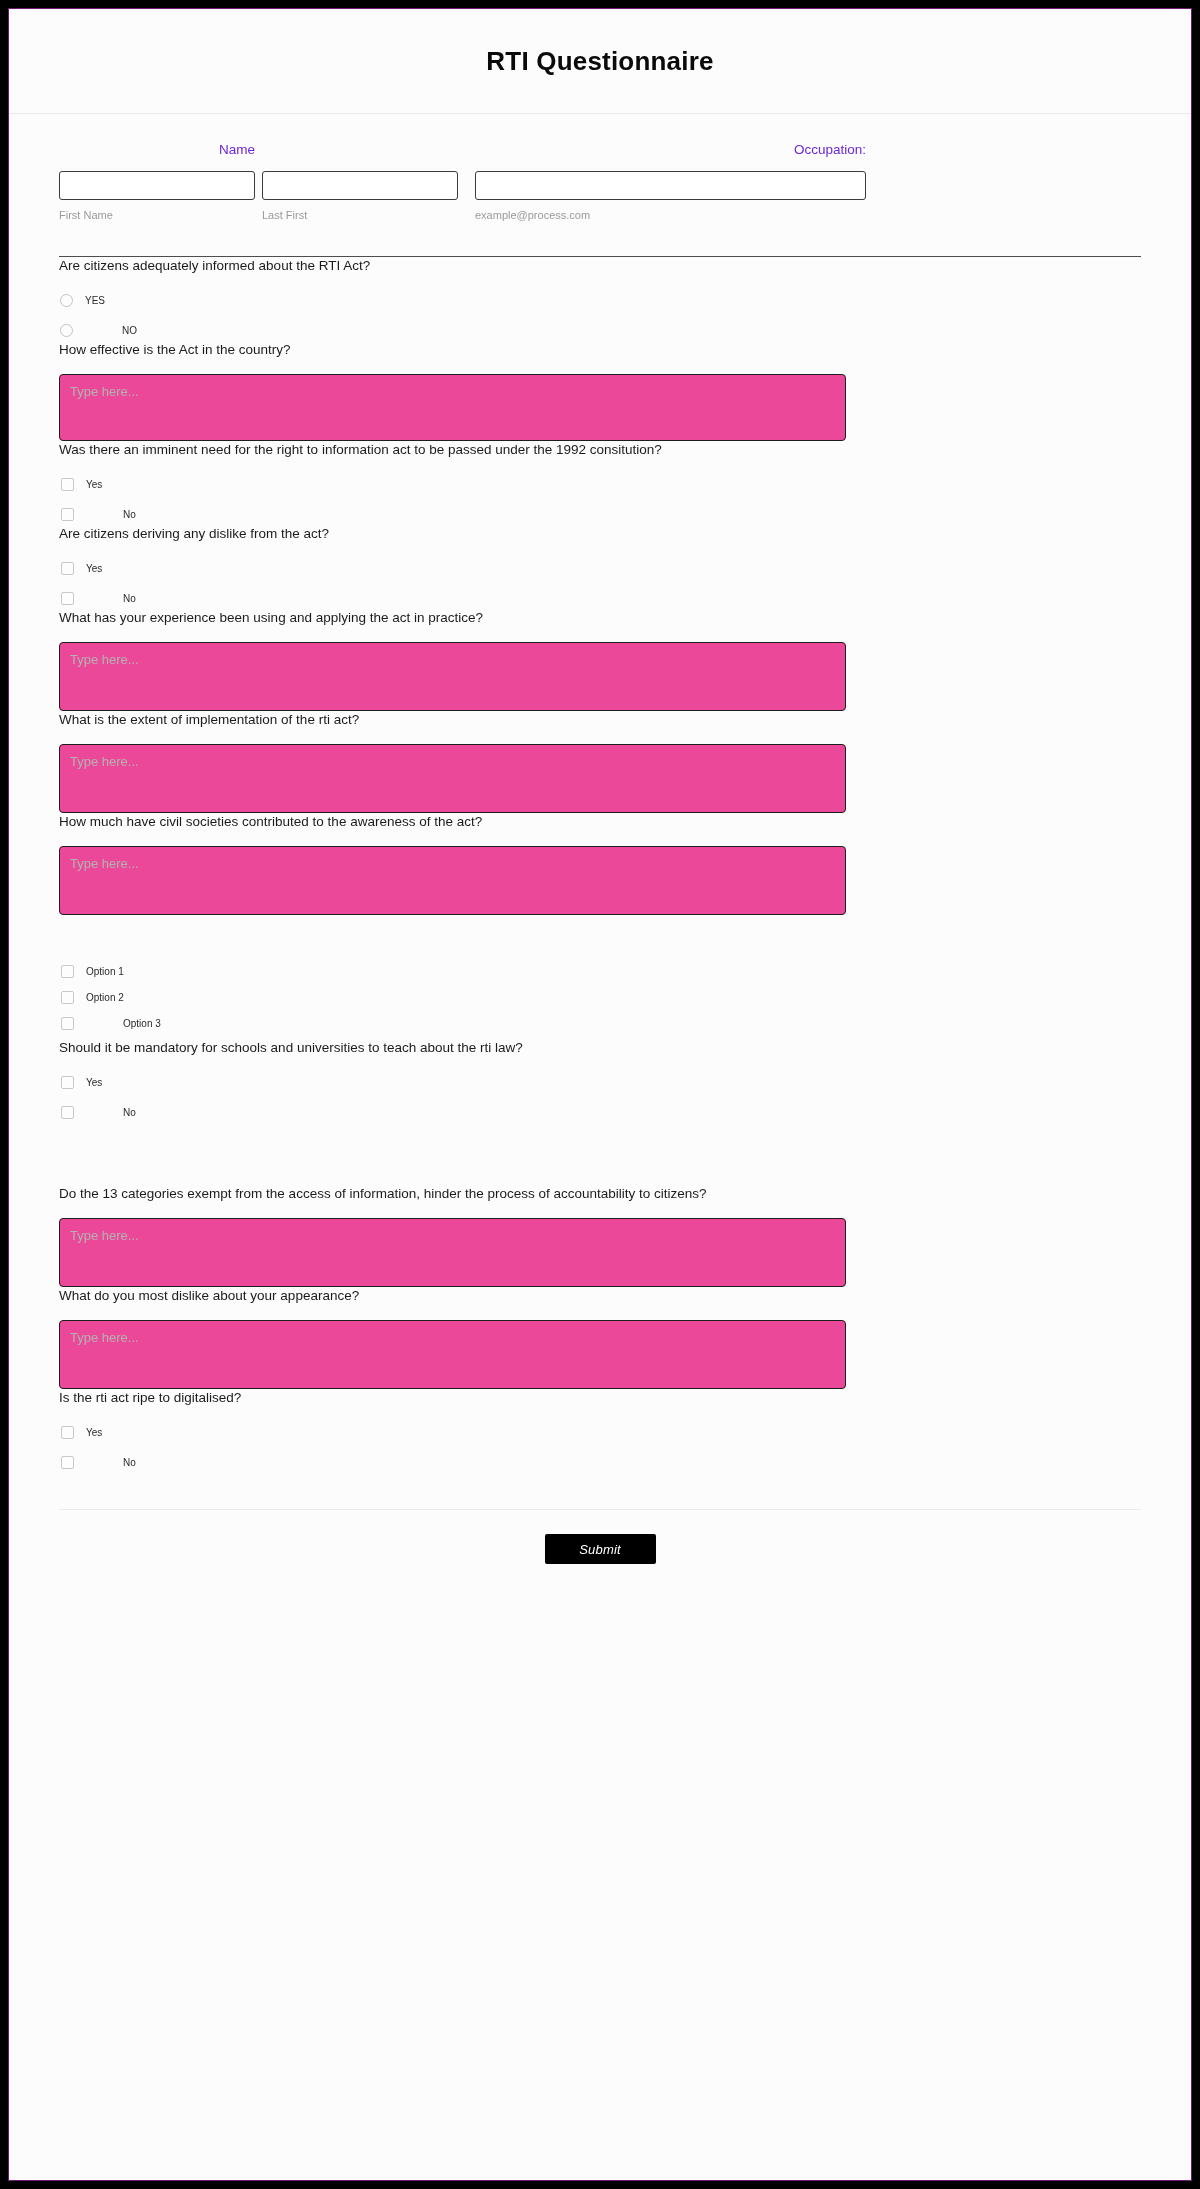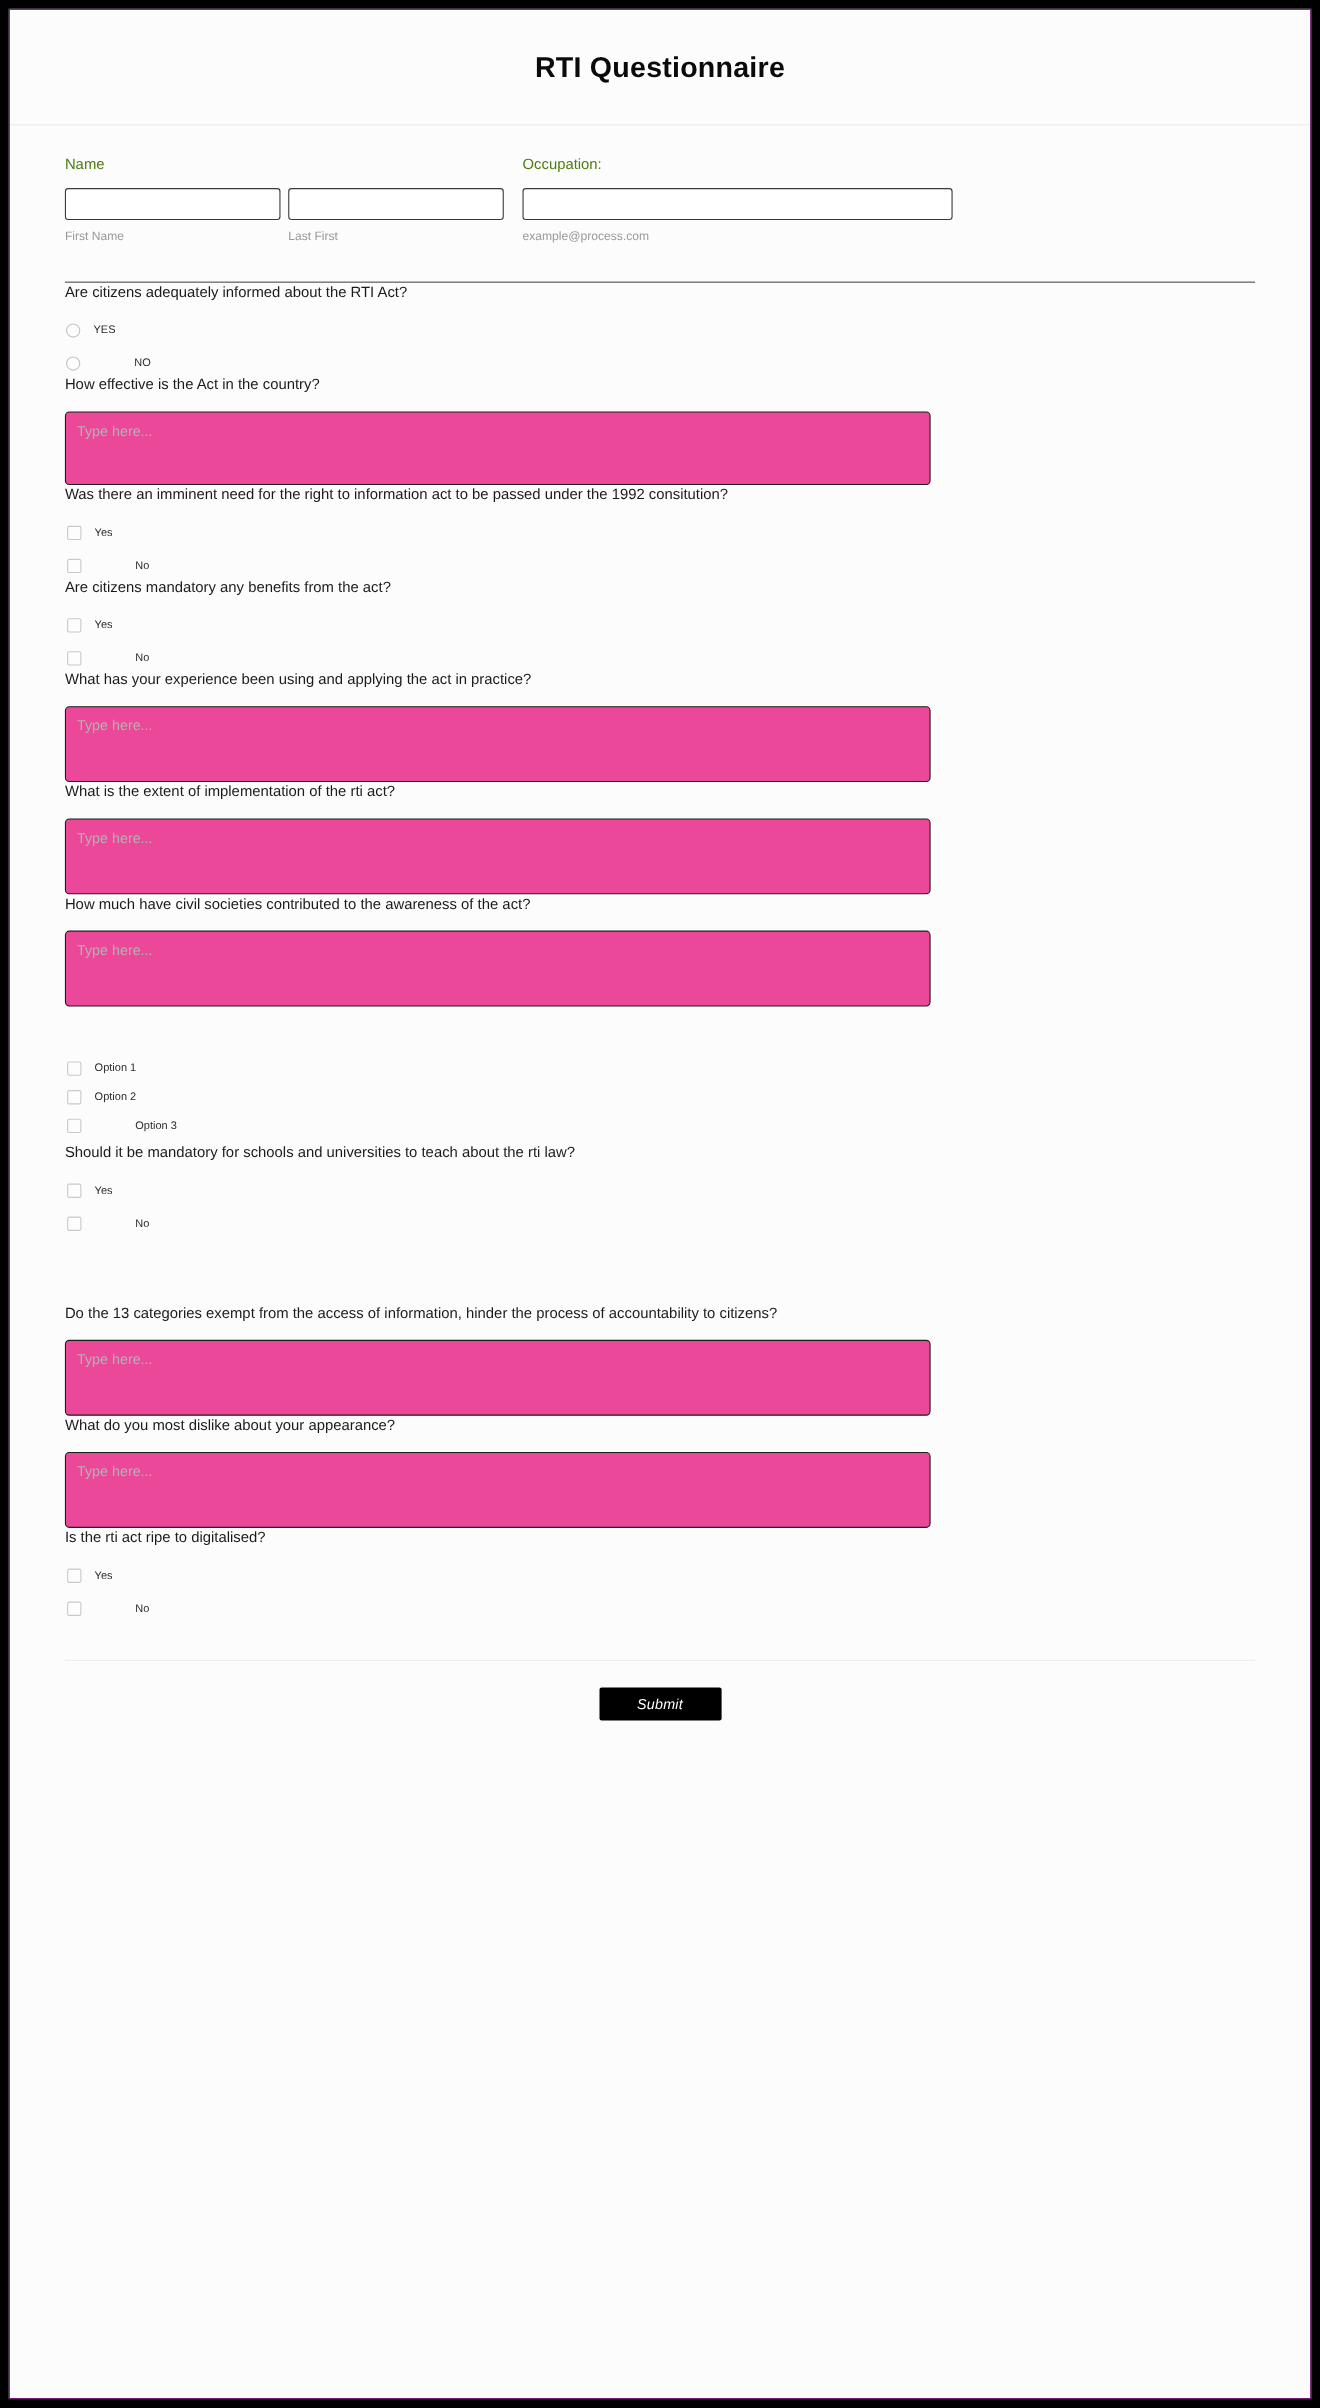--- a/index.html
+++ b/index.html
@@ -59,24 +59,25 @@
   
   .top-row {
     display: flex;
     align-items: flex-start;
     margin-top: 6px;
   }
   .name-group { display: flex; }
   .field-block { display: flex; flex-direction: column; }
   .field-label {
     font-size: 13.5px;
-    color: #4d7c0f;
+    color: #6d28d9;
     margin-bottom: 13px;
     height: 16px;
     line-height: 16px;
+    text-align: right;
   }
   .field-label.spacer { visibility: hidden; }
 
   .text-input {
     box-sizing: border-box;
     height: 29px;
     border: 1.6px solid #3a3a3a;
     border-radius: 3px;
     background: #ffffff;
     outline: none;
@@ -259,21 +260,21 @@
             <span class="choice-label">Yes</span>
           </div>
           <div class="choice-row">
             <span class="check-mark"></span>
             <span class="choice-label">No</span>
           </div>
         </div>
       </div>
 
       <div class="question">
-        <div class="question-text">Are citizens mandatory any benefits from the act?</div>
+        <div class="question-text">Are citizens deriving any dislike from the act?</div>
         <div class="choice-list">
           <div class="choice-row">
             <span class="check-mark"></span>
             <span class="choice-label">Yes</span>
           </div>
           <div class="choice-row">
             <span class="check-mark"></span>
             <span class="choice-label">No</span>
           </div>
         </div>

